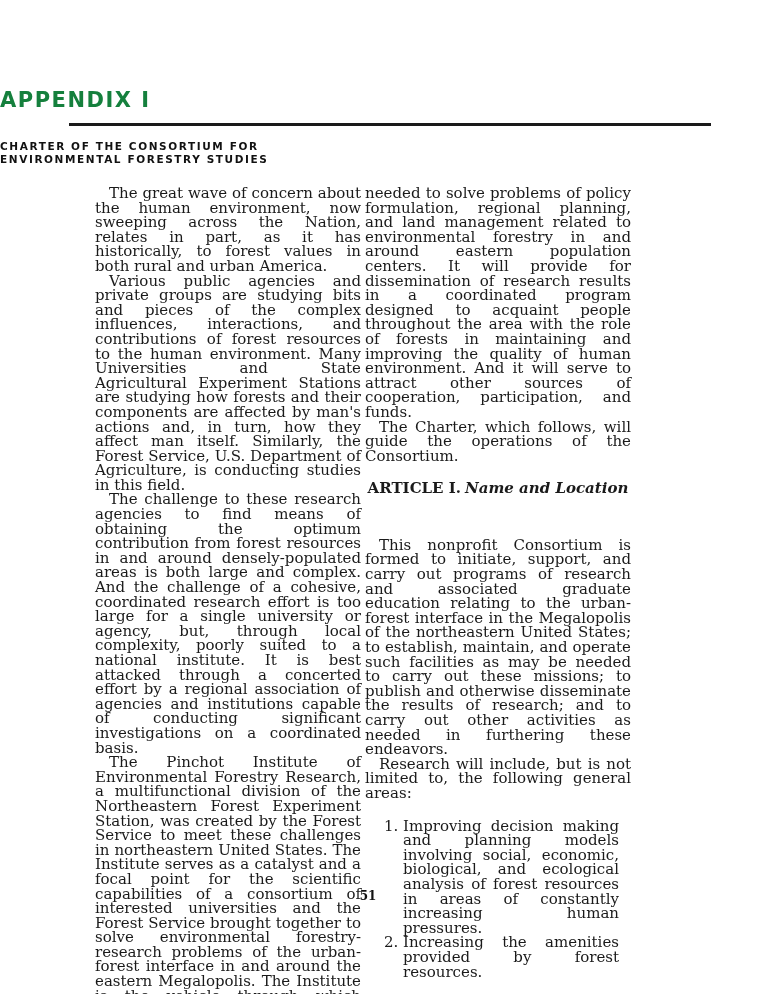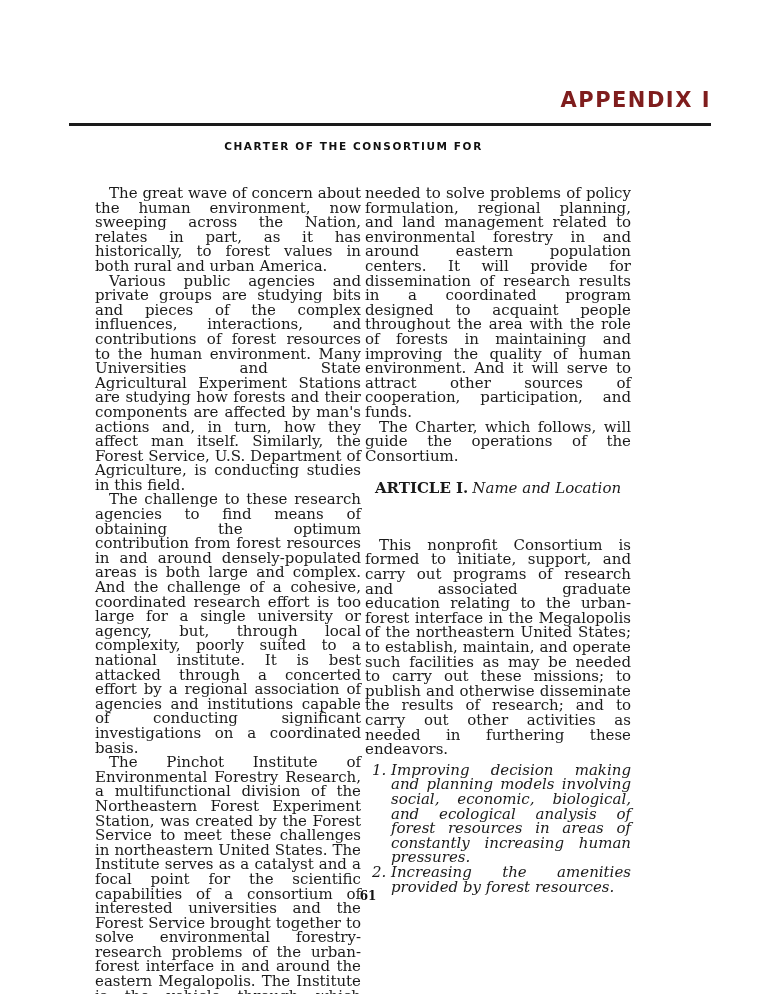--- a/index.html
+++ b/index.html
@@ -13,42 +13,42 @@
       position: relative;
       overflow: hidden;
       color: #1a1a1a;
       font-family: "DejaVu Serif", "Liberation Serif", serif;
     }
     .page-title {
       position: absolute;
       left: 0;
       top: 88px;
       width: 711px;
-      text-align: right;
+      text-align: left;
       font-family: "DejaVu Sans", "Liberation Sans", sans-serif;
       font-weight: 900;
       font-size: 21px;
       letter-spacing: 1.5px;
       line-height: 24px;
-      color: #7f1d1d;
+      color: #15803d;
     }
     .rule {
       position: absolute;
       left: 69px;
       top: 123px;
       width: 642px;
       height: 3px;
       background: #1a1a1a;
     }
     .subtitle {
       position: absolute;
       left: 0;
       top: 140px;
       width: 707px;
-      text-align: center;
+      text-align: left;
       font-family: "DejaVu Sans", "Liberation Sans", sans-serif;
       font-weight: 900;
       font-size: 10.5px;
       letter-spacing: 1.6px;
       line-height: 13px;
       color: #111;
     }
     .subtitle div { white-space: nowrap; }
     .column {
       position: absolute;
@@ -66,30 +66,29 @@
       text-indent: 14px;
     }
     .article-heading {
       text-align: center;
       margin: 0;
       font-weight: bold;
       text-indent: 0;
     }
     .article-heading .art-title {
       font-style: italic;
-      font-weight: normal;
+      font-weight: bold;
       margin-left: 4px;
     }
     .gap-1 { height: 18px; }
     .gap-3 { height: 30px; }
     .gap-small { height: 6px; }
     ol.purpose-list {
-      margin: 0;
+      margin: 12px;
       padding: 0 0 0 26px;
-      font-style: italic;
     }
     ol.purpose-list li {
       padding-left: 0;
       margin: 0;
     }
     .page-number {
       position: absolute;
       left: 0;
       top: 889px;
       width: 736px;
@@ -101,20 +100,21 @@
     }
   </style>
 </head>
 <body>
 
 <div class="page-title">APPENDIX I</div>
 <div class="rule"></div>
 
 <div class="subtitle">
   <div>CHARTER OF THE CONSORTIUM FOR</div>
+  <div>ENVIRONMENTAL FORESTRY STUDIES</div>
 </div>
 
 <div class="column col-left">
   <p class="para">The great wave of concern about the human environment, now sweeping across the Nation, relates in part, as it has historically, to forest values in both rural and urban America.</p>
   <p class="para">Various public agencies and private groups are studying bits and pieces of the complex influences, interactions, and contributions of forest resources to the human environment. Many Universities and State Agricultural Experiment Stations are studying how forests and their components are affected by man's actions and, in turn, how they affect man itself. Similarly, the Forest Service, U.S. Department of Agriculture, is conducting studies in this field.</p>
   <p class="para">The challenge to these research agencies to find means of obtaining the optimum contribution from forest resources in and around densely-populated areas is both large and complex. And the challenge of a cohesive, coordinated research effort is too large for a single university or agency, but, through local complexity, poorly suited to a national institute. It is best attacked through a concerted effort by a regional association of agencies and institutions capable of conducting significant investigations on a coordinated basis.</p>
   <p class="para">The Pinchot Institute of Environmental Forestry Research, a multifunctional division of the Northeastern Forest Experiment Station, was created by the Forest Service to meet these challenges in northeastern United States. The Institute serves as a catalyst and a focal point for the scientific capabilities of a consortium of interested universities and the Forest Service brought together to solve environmental forestry-research problems of the urban-forest interface in and around the eastern Megalopolis. The Institute is the vehicle through which substantial Forest Service research grants are made to universities cooperating within the framework of the university-Forest Service Consortium.</p>
 </div>
 
 <div class="column col-right">
@@ -125,20 +125,21 @@
 
   <p class="article-heading">
     <span>ARTICLE I.</span><span class="art-title">Name and Location</span>
   </p>
   <div class="gap-small"></div>
 
   <div class="gap-3"></div>
 
   <div class="gap-small"></div>
   <p class="para">This nonprofit Consortium is formed to initiate, support, and carry out programs of research and associated graduate education relating to the urban-forest interface in the Megalopolis of the northeastern United States; to establish, maintain, and operate such facilities as may be needed to carry out these missions; to publish and otherwise disseminate the results of research; and to carry out other activities as needed in furthering these endeavors.</p>
+  <p class="para">Research will include, but is not limited to, the following general areas:</p>
   <div class="gap-small"></div>
   <ol class="purpose-list">
     <li>Improving decision making and planning models involving social, economic, biological, and ecological analysis of forest resources in areas of constantly increasing human pressures.</li>
     <li>Increasing the amenities provided by forest resources.</li>
   </ol>
 </div>
 
-<div class="page-number">61</div>
+<div class="page-number">51</div>
 
 </body></html>

